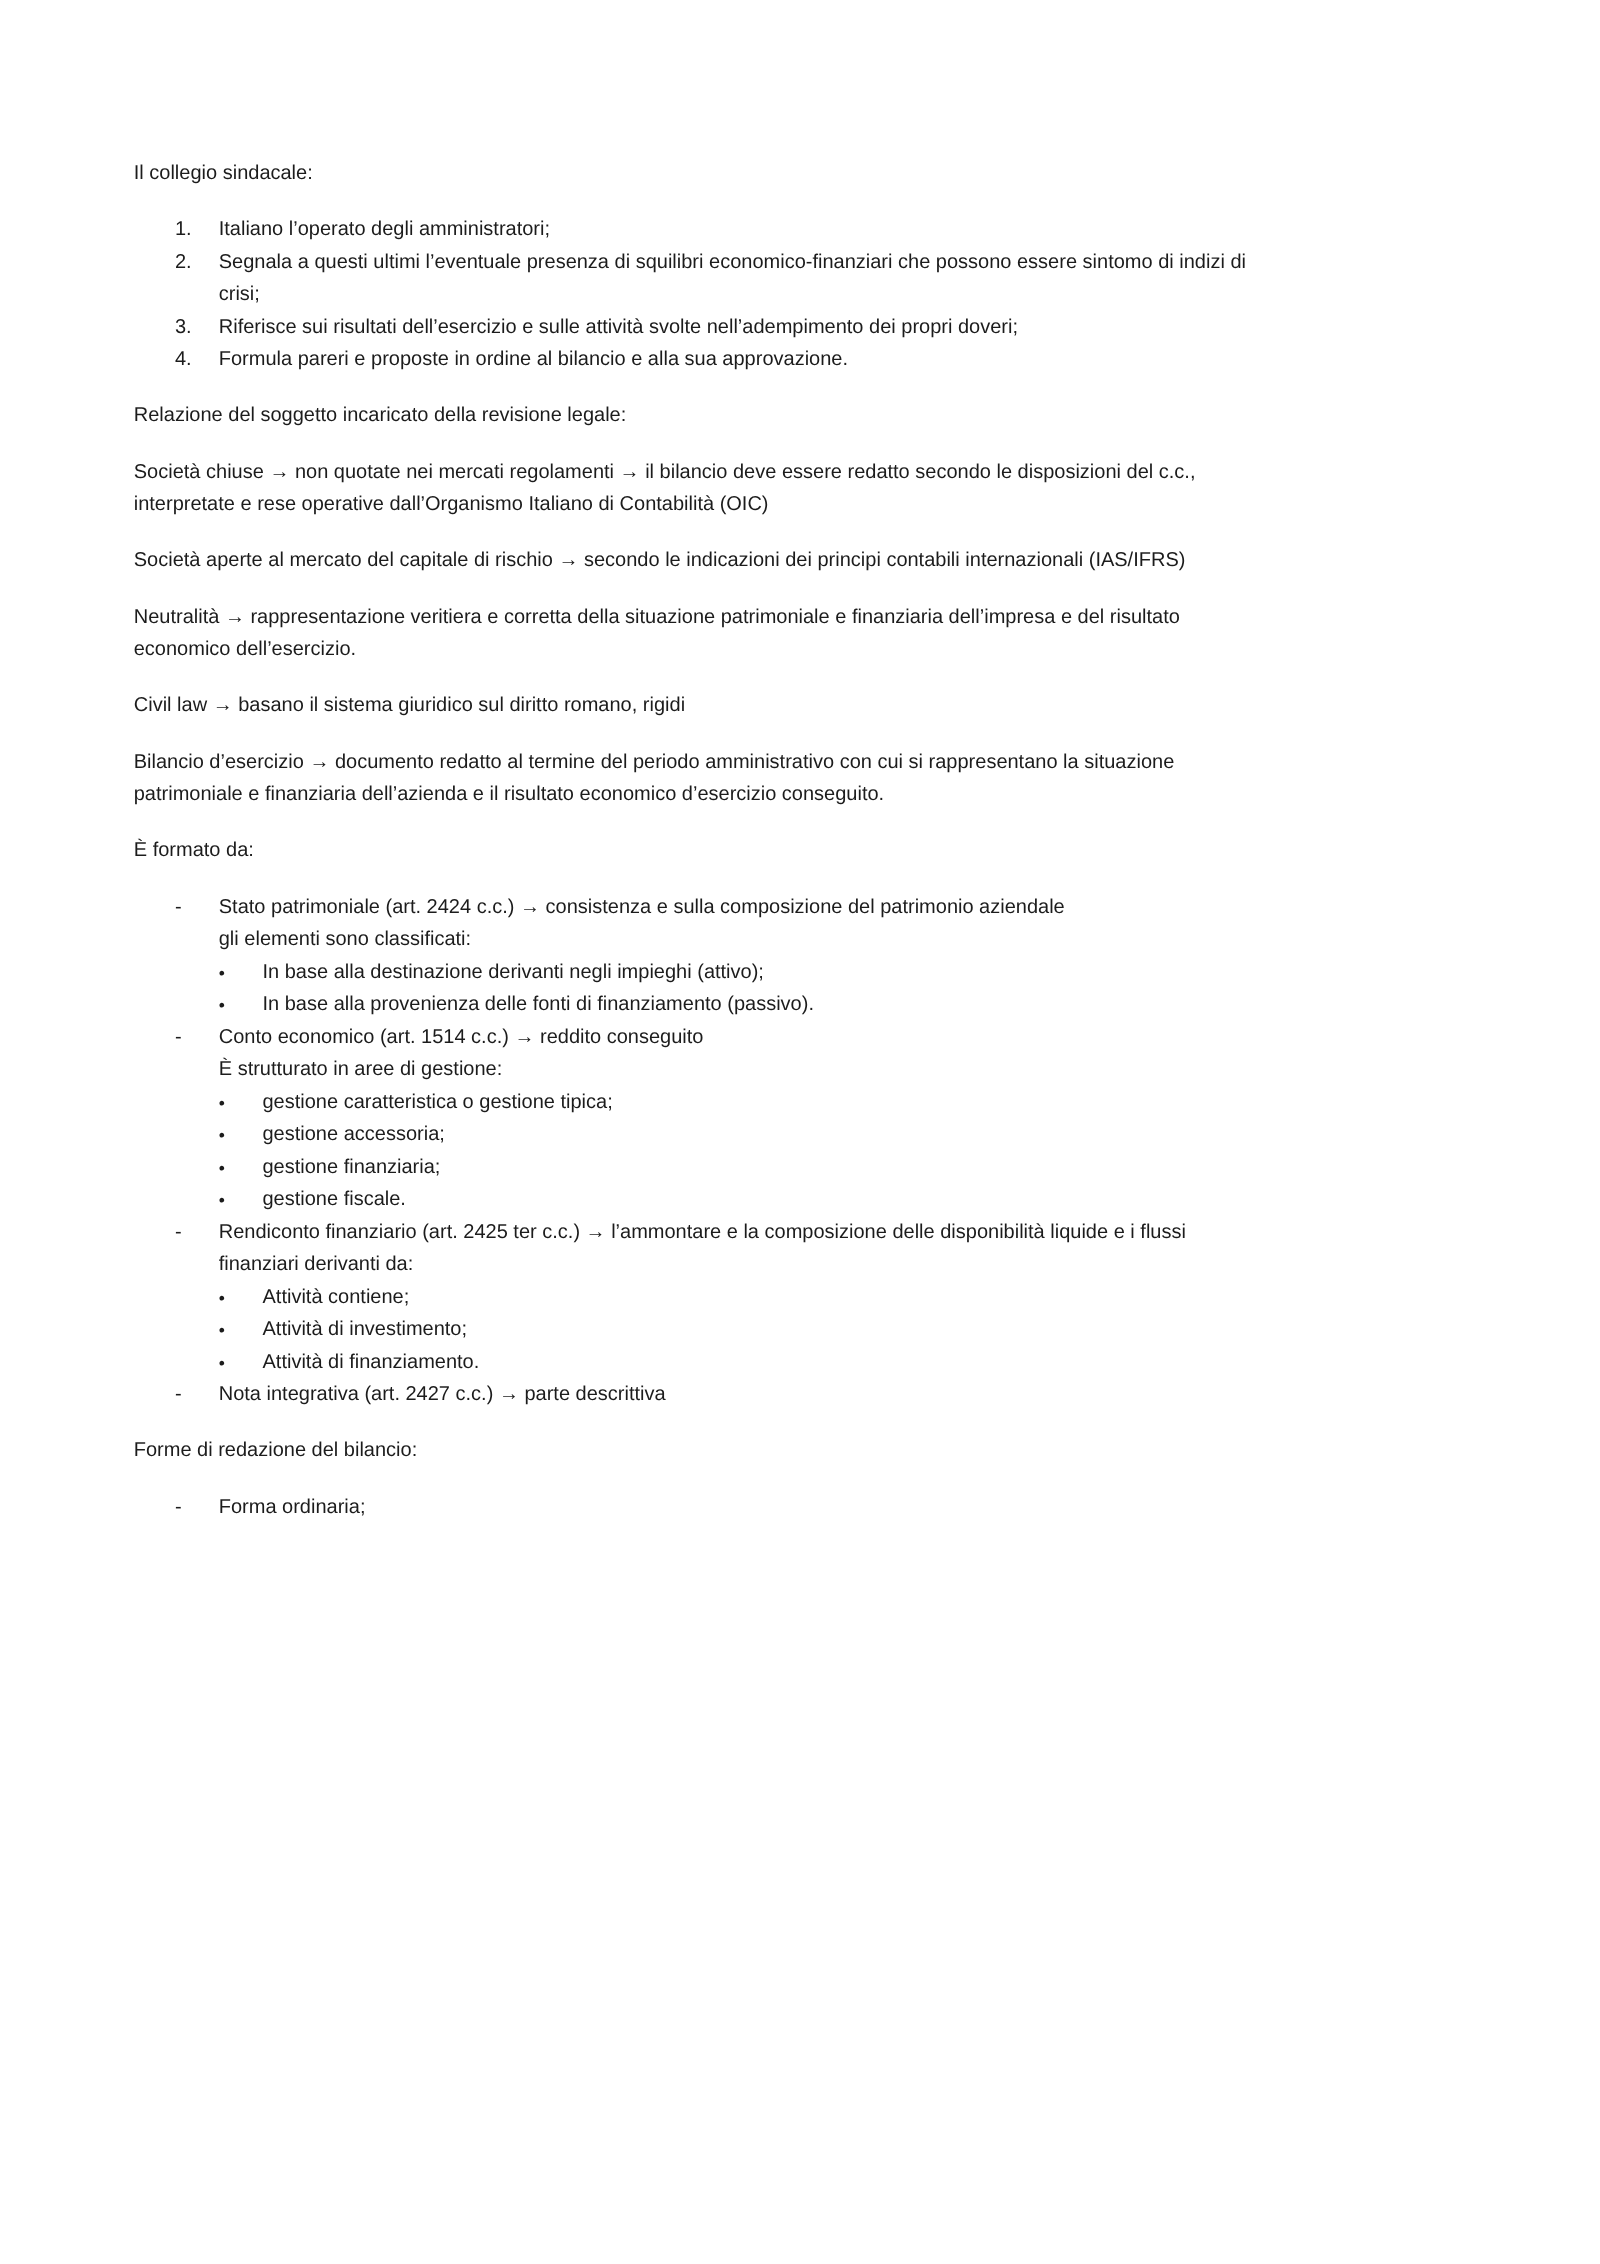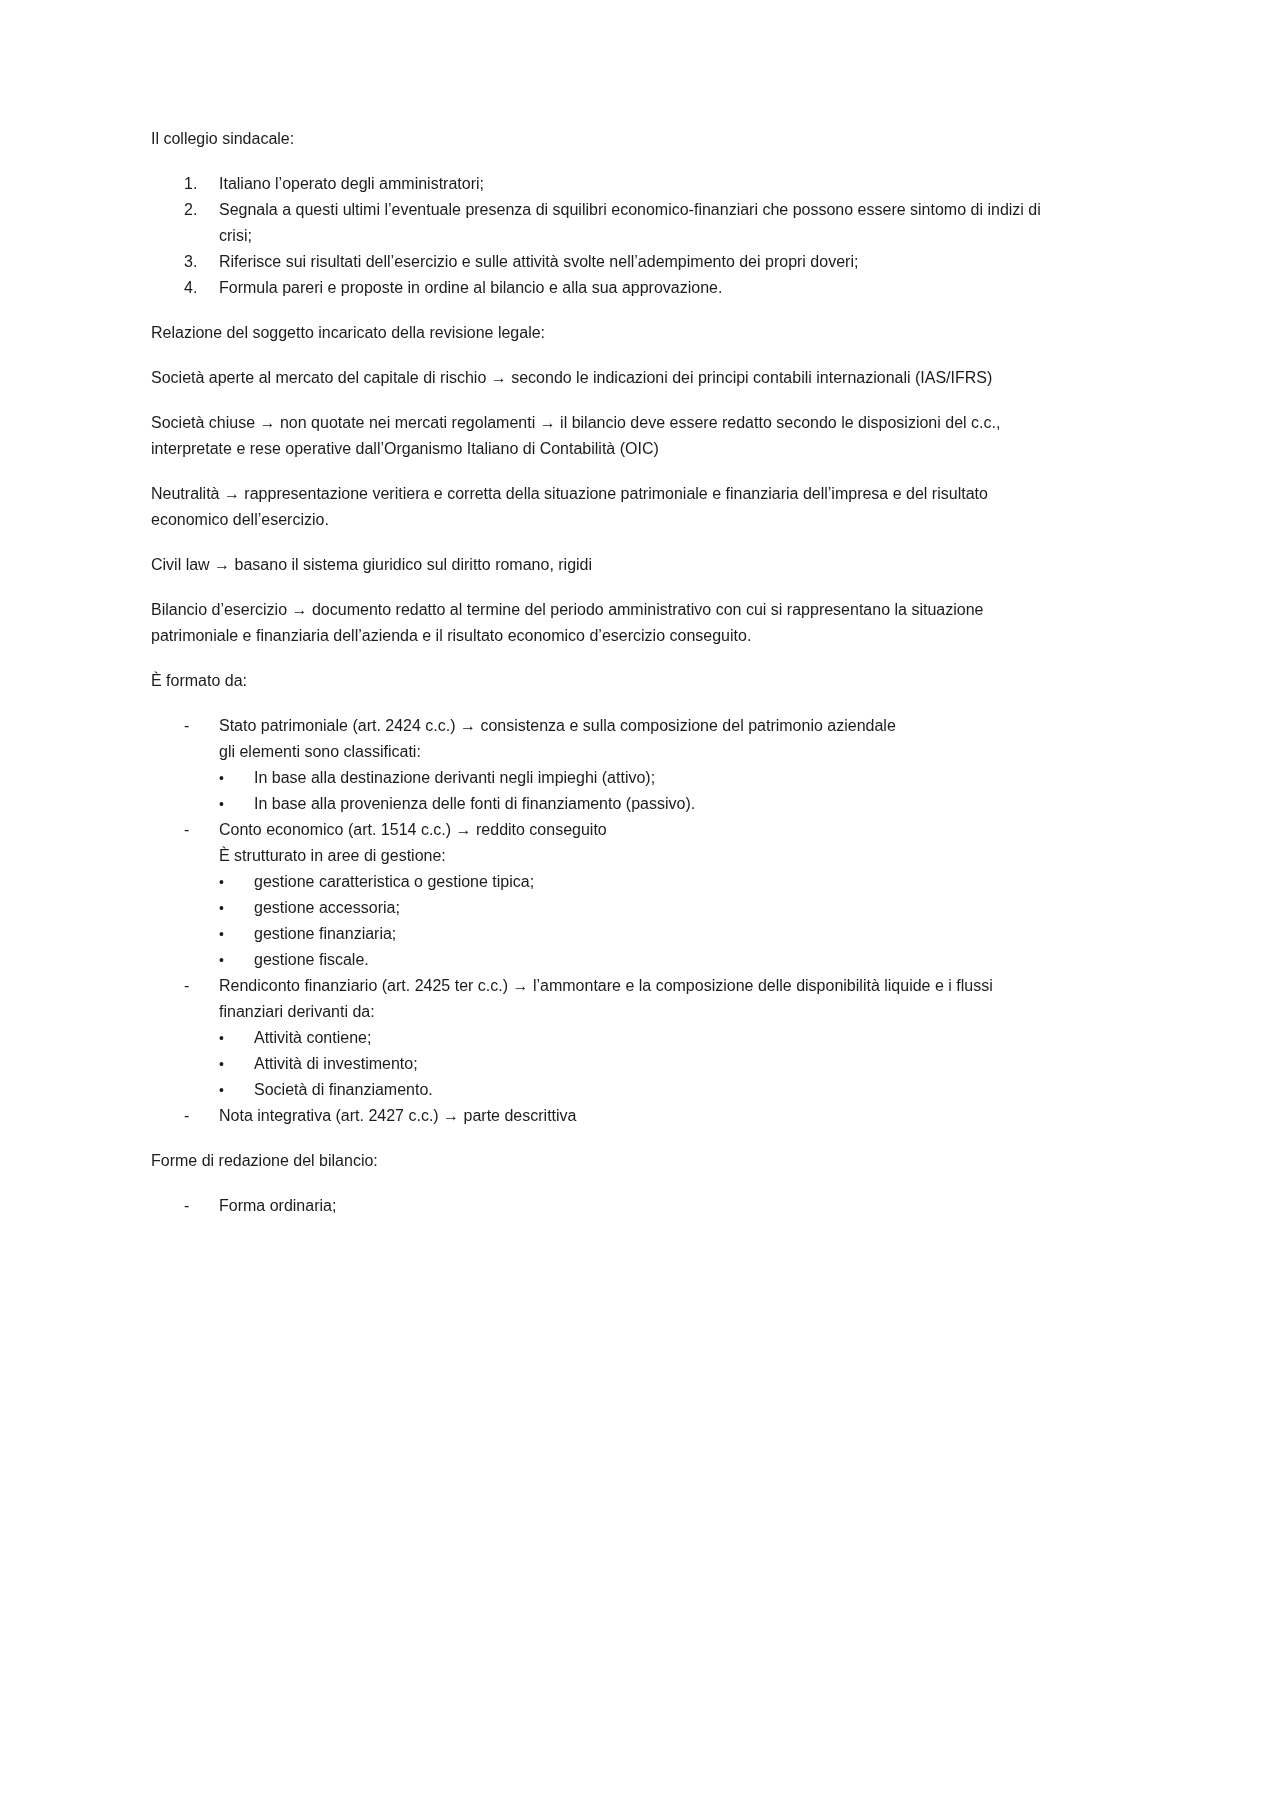--- a/index.html
+++ b/index.html
@@ -12,21 +12,20 @@
     font-size:16px;
     line-height:26px;
     color:#1c1c1c;
     overflow:hidden;
     box-sizing:border-box;
   }
   .content{
     box-sizing:content-box;
     padding:126px 0 0 107px;
     width:900px;
-    margin-left:44px;
   }
   .para{
     margin:0 0 19px 0;
   }
   .list{
     margin:0 0 19px 0;
     padding-left:33px;
   }
   .li{
     display:flex;
@@ -73,22 +72,22 @@
         <div class="li">
           <span class="marker">3.</span>
           <span class="li-text">Riferisce sui risultati dell’esercizio e sulle attività svolte nell’adempimento dei propri doveri;</span>
         </div>
         <div class="li">
           <span class="marker">4.</span>
           <span class="li-text">Formula pareri e proposte in ordine al bilancio e alla sua approvazione.</span>
         </div>
       </div>
       <div class="para">Relazione del soggetto incaricato della revisione legale:</div>
+      <div class="para">Società chiuse → non quotate nei mercati regolamenti → il bilancio deve essere redatto secondo le disposizioni del c.c., interpretate e rese operative dall’Organismo Italiano di Contabilità (OIC)</div>
       <div class="para">Società aperte al mercato del capitale di rischio → secondo le indicazioni dei principi contabili internazionali (IAS/IFRS)</div>
-      <div class="para">Società chiuse → non quotate nei mercati regolamenti → il bilancio deve essere redatto secondo le disposizioni del c.c., interpretate e rese operative dall’Organismo Italiano di Contabilità (OIC)</div>
       <div class="para">Neutralità → rappresentazione veritiera e corretta della situazione patrimoniale e finanziaria dell’impresa e del risultato economico dell’esercizio.</div>
       <div class="para">Civil law → basano il sistema giuridico sul diritto romano, rigidi</div>
       <div class="para">Bilancio d’esercizio → documento redatto al termine del periodo amministrativo con cui si rappresentano la situazione patrimoniale e finanziaria dell’azienda e il risultato economico d’esercizio conseguito.</div>
       <div class="para">È formato da:</div>
       <div class="list">
         <div class="li">
           <span class="marker">-</span>
           <span class="dash-content">
             <span class="dash-line">Stato patrimoniale (art. 2424 c.c.) → consistenza e sulla composizione del patrimonio aziendale</span>
             <span class="dash-line">gli elementi sono classificati:</span>
@@ -132,21 +131,21 @@
             <div class="bullet-row">
               <span class="marker bullet">•</span>
               <span class="li-text">Attività contiene;</span>
             </div>
             <div class="bullet-row">
               <span class="marker bullet">•</span>
               <span class="li-text">Attività di investimento;</span>
             </div>
             <div class="bullet-row">
               <span class="marker bullet">•</span>
-              <span class="li-text">Società di finanziamento.</span>
+              <span class="li-text">Attività di finanziamento.</span>
             </div>
           </span>
         </div>
         <div class="li">
           <span class="marker">-</span>
           <span class="dash-content">
             <span class="dash-line">Nota integrativa (art. 2427 c.c.) → parte descrittiva</span>
           </span>
         </div>
       </div>

